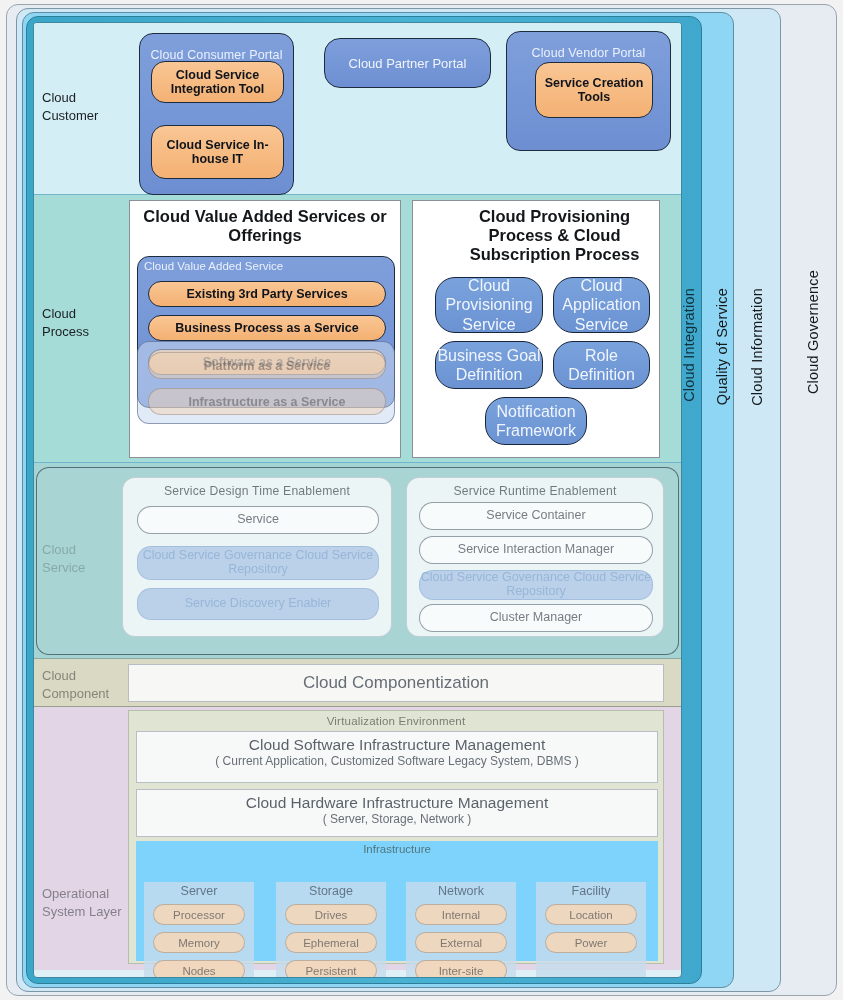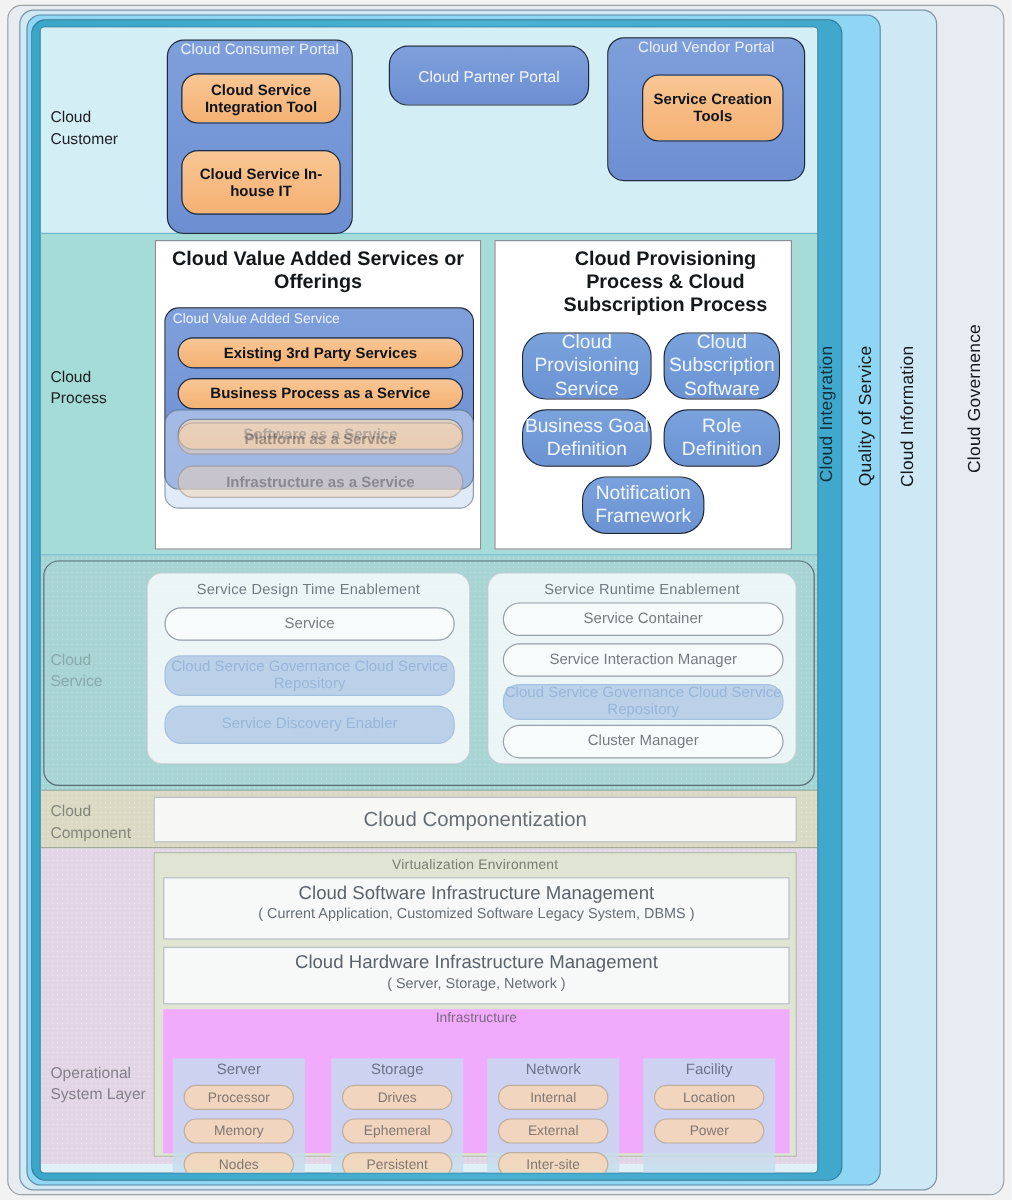--- a/index.html
+++ b/index.html
@@ -63,21 +63,21 @@
   }
   #row-customer .rowlabel{ top:66px; }
 
   .portal{
     position:absolute;
     background:linear-gradient(180deg,#7f9fdb 0%,#6d8fd2 100%);
     border:1.6px solid #1d2b3f; border-radius:14px;
     color:#e9eef8;
   }
   .portal .ptitle{
-    text-align:center; font-size:12.5px; padding-top:0; color:#eaf0fb;
+    text-align:center; font-size:12.5px; padding-top:14px; color:#eaf0fb;
     letter-spacing:.1px;
   }
   .pill-orange{
     background:linear-gradient(180deg,#f9c694 0%,#f4b173 100%);
     border:1.6px solid #1d2b3f; border-radius:14px;
     color:#10141a; font-size:12.5px; font-weight:700;
     display:flex; align-items:center; justify-content:center; text-align:center;
     line-height:1.15;
   }
 
@@ -201,21 +201,21 @@
   .mgmtbox{
     position:absolute; left:7px; width:522px;
     background:rgba(250,251,253,.9); border:1px solid rgba(140,150,160,.6);
     text-align:center; padding-top:4px;
   }
   .mgmt-l1{ font-size:15.5px; color:rgba(45,55,65,.78); line-height:1.15; }
   .mgmt-l2{ font-size:12px; color:rgba(45,55,65,.72); line-height:1.2; }
 
   #infra{
     position:absolute; left:7px; top:130px; width:522px; height:120px;
-    background:#f0abfc;
+    background:#7dd3fc;
   }
   .infratitle{
     text-align:center; font-size:11.5px; color:rgba(55,62,50,.62); padding-top:2px;
   }
   .infragrp{
     position:absolute; top:18px; width:110px; height:100px;
     background:rgba(198,220,238,.8);
     margin-top:23px;
   }
   .infragrp .gt{
@@ -282,21 +282,21 @@
       </div>
       <div id="vas-ghost">
         <div class="pill-ghost" style="top:10px">Platform as a Service</div>
         <div class="pill-ghost" style="top:46px">Infrastructure as a Service</div>
       </div>
     </div>
 
     <div class="whitepanel" id="panel-prov">
       <div class="paneltitle">Cloud Provisioning Process &amp; Cloud Subscription Process</div>
       <div class="bluebox" style="left:22px;top:76px;width:108px;height:56px">Cloud Provisioning Service</div>
-      <div class="bluebox" style="left:140px;top:76px;width:97px;height:56px">Cloud Subscription Software</div>
+      <div class="bluebox" style="left:140px;top:76px;width:97px;height:56px">Cloud Application Service</div>
       <div class="bluebox" style="left:22px;top:140px;width:108px;height:48px">Business Goal Definition</div>
       <div class="bluebox" style="left:140px;top:140px;width:97px;height:48px">Role Definition</div>
       <div class="bluebox" style="left:72px;top:196px;width:102px;height:48px">Notification Framework</div>
     </div>
   </div>
 
   <div class="row" id="row-service">
     <div class="texture"></div>
     <div class="rowlabel">Cloud
 Service</div>

